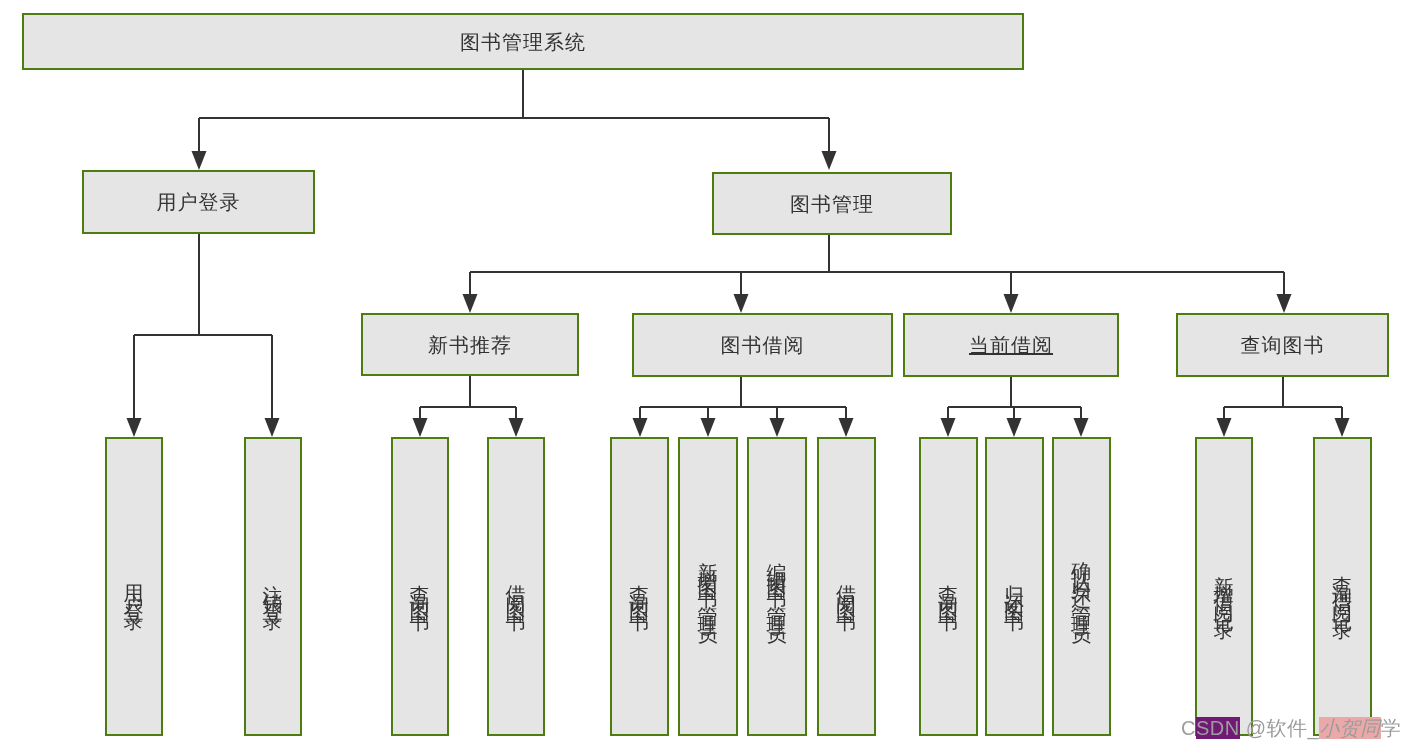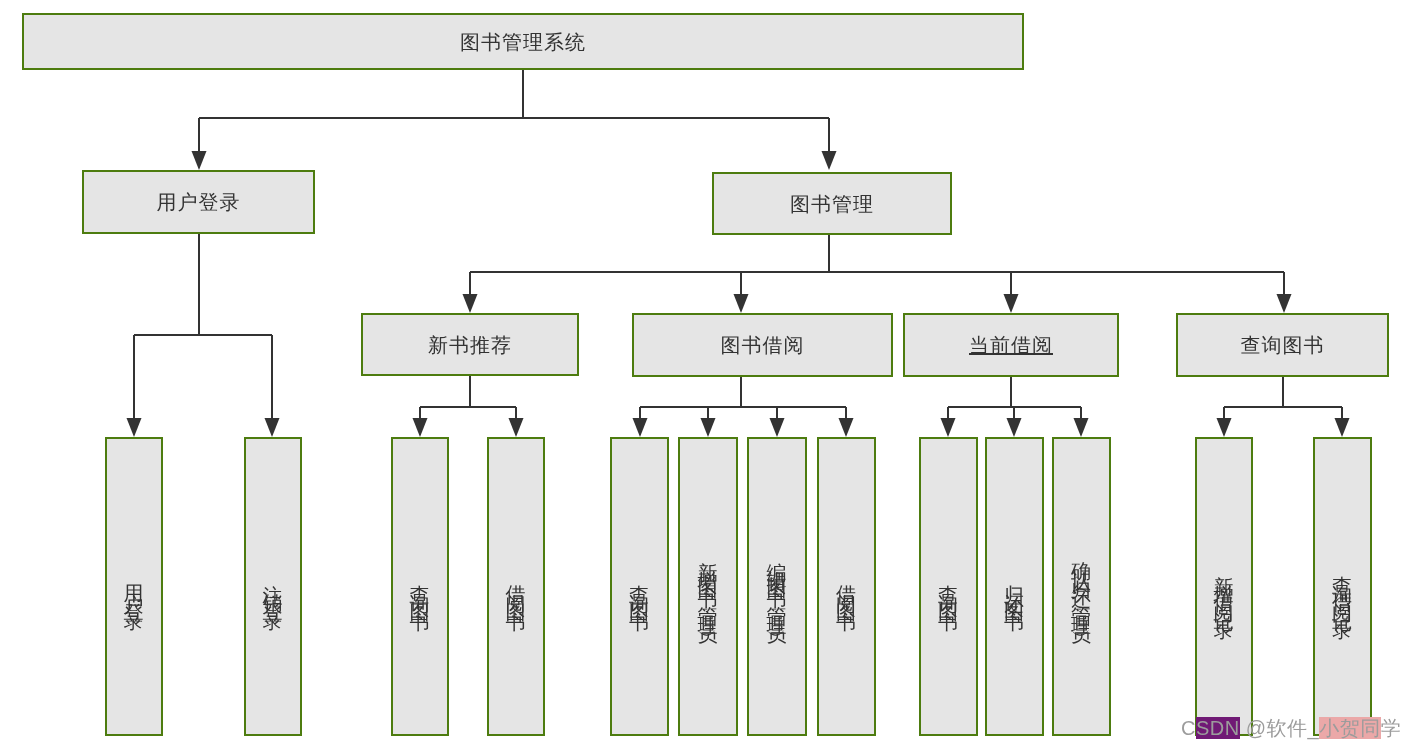--- a/index.html
+++ b/index.html
@@ -18,21 +18,21 @@
   .vnode span {
     writing-mode:vertical-lr; text-orientation:mixed;
     letter-spacing:9px; line-height:1;
   }
   .watermark {
     position:absolute; left:1181px; top:716px; z-index:5;
     font-size:20px; line-height:24px; color:#9c9c9c; white-space:nowrap;
     letter-spacing:0.5px;
   }
   .wm-hl-dark  { background:#701a75; }
-  .wm-hl-light { background:#eba8a8; }
+  .wm-hl-light { background:#eba8a8;font-style:italic; }
 </style>
 </head>
 <body>
 
 <div class="canvas">
 
   <svg class="connectors" width="1405" height="747" viewBox="0 0 1405 747" aria-hidden="true">
     <g stroke="#333333" stroke-width="2" fill="none">
       <path d="M523 70 V118 M199 118 H829 M199 118 V154 M829 118 V154"></path>
       <path d="M199 234 V335 M134 335 H272 M134 335 V421 M272 335 V421"></path>

